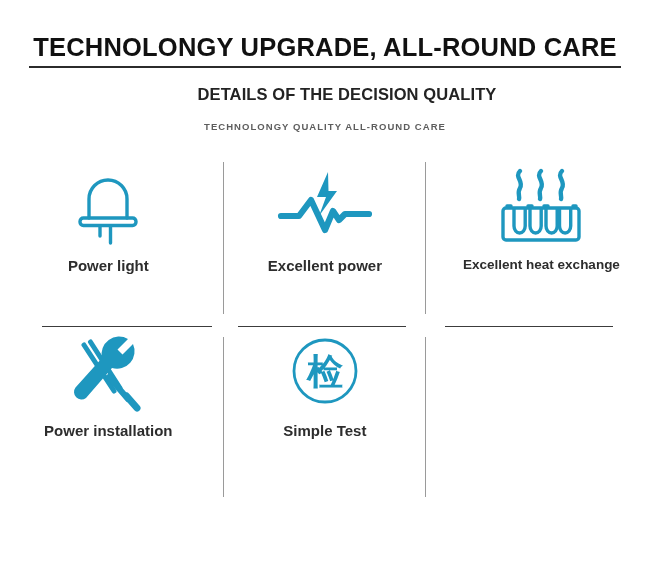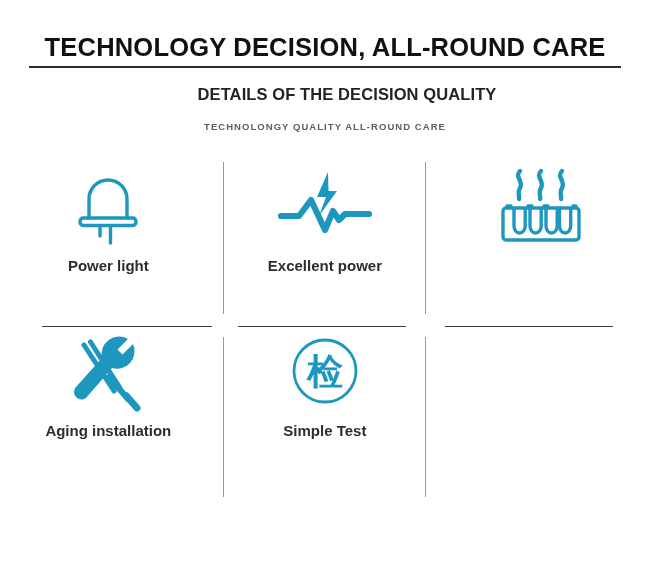--- a/index.html
+++ b/index.html
@@ -116,21 +116,21 @@
   .h-a { left: 42px;  width: 170px; }
   .h-b { left: 238px; width: 168px; }
   .h-c { left: 445px; width: 168px; }
 
   svg { display: block; }
 </style>
 </head>
 <body>
 
 <div class="header">
-  <div class="main-title">TECHNOLOGY DECISION, ALL-ROUND CARE</div>
+  <div class="main-title">TECHNOLONGY UPGRADE, ALL-ROUND CARE</div>
   <div class="title-rule"></div>
   <div class="sub-title">DETAILS OF THE DECISION QUALITY</div>
   <div class="micro-title">TECHNOLONGY QUALITY ALL-ROUND CARE</div>
 </div>
 
 <div class="grid">
 
   <div class="row">
 
     <div class="cell">
@@ -176,41 +176,42 @@
             <path d="M68.5 44 L68.5 62 A5.6 7 0 0 0 79.7 62 L79.7 44"></path>
           </g>
           <g stroke="#1e97bf" stroke-width="3.4" stroke-linecap="round">
             <path d="M16 42 L20 42"></path>
             <path d="M37 42 L41 42"></path>
             <path d="M53 42 L57 42"></path>
             <path d="M82 42 L85 42"></path>
           </g>
         </svg>
       </div>
+      <div class="cell-label small">Excellent heat exchange</div>
     </div>
   </div>
 
   <div class="row">
 
     <div class="cell">
       <div class="icon-wrap">
         <svg width="92" height="84" viewBox="0 0 92 84">
           <g stroke="#1e97bf" stroke-width="5" stroke-linecap="round" fill="none">
             <path d="M22 16 L52 62"></path>
             <path d="M28.5 13 L58 59"></path>
           </g>
           <path d="M66 10 L55.5 20.5 L60.5 25.5 L71 15 A17.5 17.5 0 0 1 50 39
                    L24 69 A7.5 7.5 0 0 1 13.5 58.5 L40 29
                    A17.5 17.5 0 0 1 66 10 Z" fill="#1e97bf"></path>
           <path d="M47 48 L66 70" stroke="#1e97bf" stroke-width="6" stroke-linecap="round" fill="none"></path>
           <path d="M63 66 L74 78 L70 74 Z" fill="#1e97bf"></path>
           <path d="M64.5 67 L75 79" stroke="#1e97bf" stroke-width="7" stroke-linecap="round" fill="none"></path>
         </svg>
       </div>
-      <div class="cell-label">Aging installation</div>
+      <div class="cell-label">Power installation</div>
     </div>
 
 
     <div class="cell">
       <div class="icon-wrap">
         <svg width="84" height="84" viewBox="0 0 84 84">
           <circle cx="42" cy="42" r="31" fill="none" stroke="#1e97bf" stroke-width="2.8"></circle>
           <text x="42" y="42" fill="#1e97bf" font-family="'DejaVu Sans', sans-serif" font-size="36" font-weight="bold" text-anchor="middle" dominant-baseline="central">检</text>
         </svg>
       </div>

